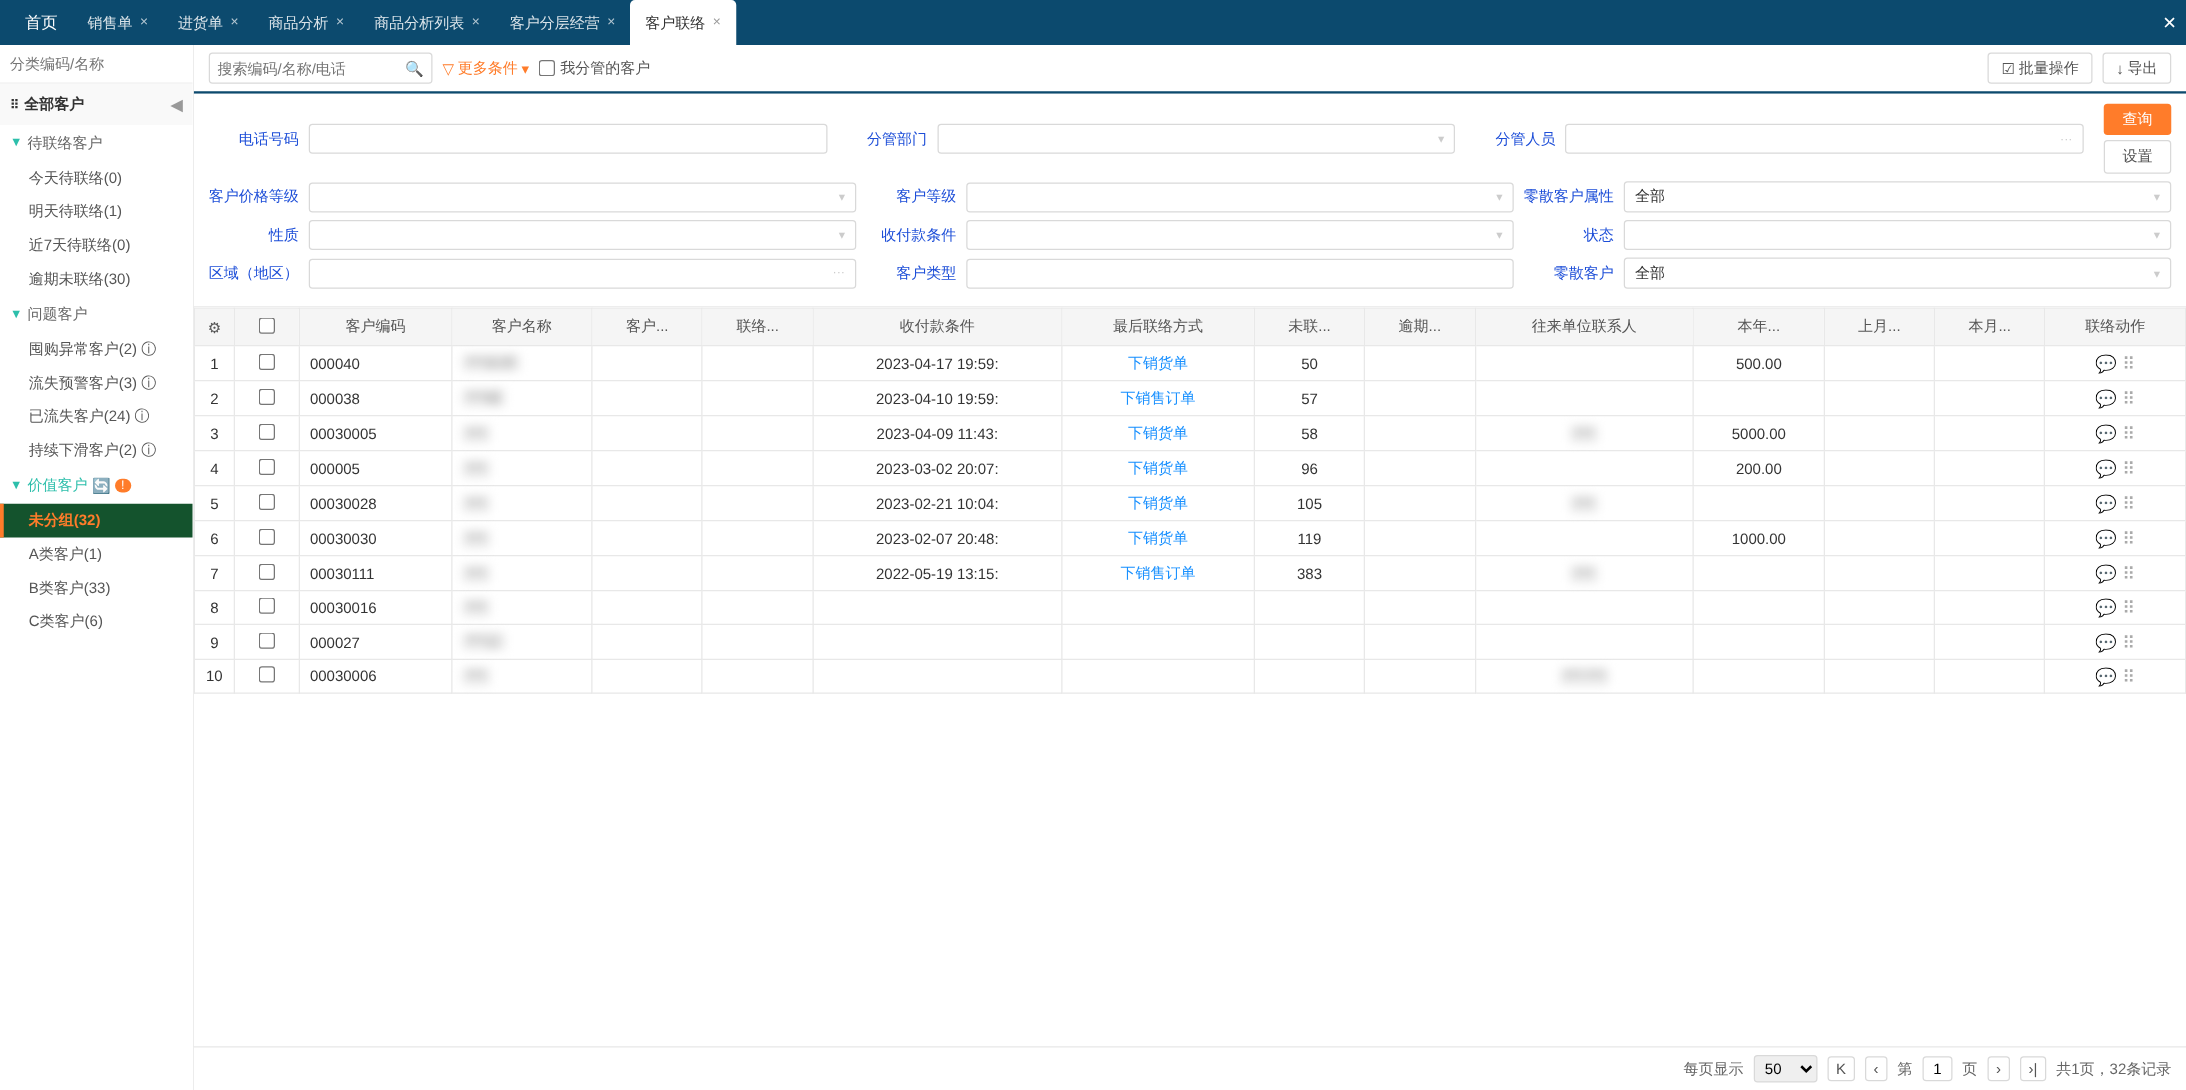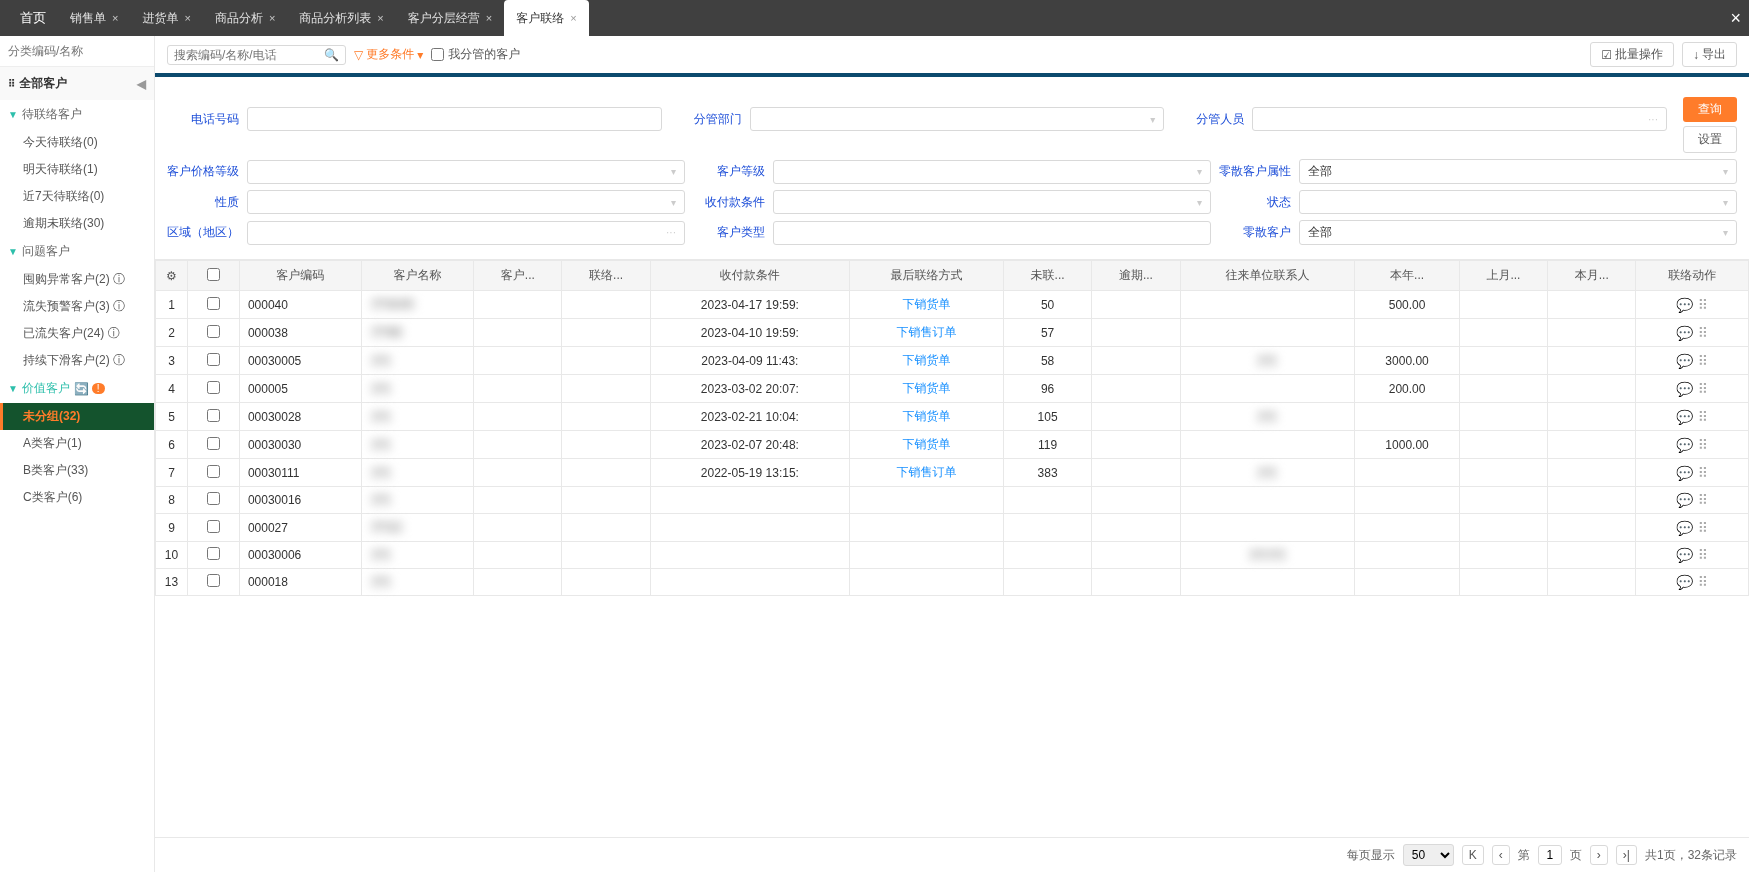--- a/index.html
+++ b/index.html
@@ -1,20 +1,20 @@
 <!DOCTYPE html>
 <html><head>
   <meta charset="utf-8">
   <style>
     * { box-sizing: border-box; margin: 0; padding: 0; font-family: 'Microsoft YaHei', Arial, sans-serif; font-size: 12px; }
     body { background: #f5f5f5; overflow: hidden; width: 1749px; height: 872px; }
 
     
     .tab-bar {
-      display: flex; align-items: center; background: #404040; height: 36px; padding: 0 8px;
+      display: flex; align-items: center; background: #0c4a6e; height: 36px; padding: 0 8px;
     }
     .tab-item {
       display: flex; align-items: center; padding: 0 12px; height: 36px; color: rgba(255,255,255,0.85);
       cursor: pointer; font-size: 13px; position: relative; white-space: nowrap;
     }
     .tab-item.active {
       background: #fff; color: #333; border-radius: 4px 4px 0 0;
     }
     .tab-item .close-icon { margin-left: 6px; font-size: 11px; color: rgba(255,255,255,0.7); }
     .tab-item.active .close-icon { color: #999; }
@@ -49,22 +49,22 @@
       padding: 5px 8px 5px 20px; color: #555; cursor: pointer;
       border-left: 3px solid transparent;
     }
     .sidebar-item.active { background: #14532d; border-left-color: #ff7c2a; color: #ff7c2a; font-weight: bold; }
 
     
     .content { flex: 1; display: flex; flex-direction: column; overflow: hidden; }
 
     
     .filter-bar {
-      background: #fff; border-bottom: 4px solid #0c4a6e; padding: 6px 12px;
-      display: flex; align-items: center; gap: 8px;
+      background: #fff; border-bottom: 2px solid #0c4a6e; padding: 6px 12px;
+      display: flex; gap: 8px;
     }
     .filter-search-wrap { display: flex; align-items: center; border: 1px solid #d9d9d9; border-radius: 3px; padding: 2px 6px; }
     .filter-search-wrap input { border: none; outline: none; width: 140px; font-size: 12px; }
     .filter-more { color: #ff7c2a; cursor: pointer; display: flex; align-items: center; gap: 3px; }
     .filter-checkbox { display: flex; align-items: center; gap: 4px; color: #555; cursor: pointer; }
     .filter-right { margin-left: auto; display: flex; gap: 8px; }
     .btn-batch { border: 1px solid #d9d9d9; background: #fff; padding: 3px 10px; border-radius: 3px; cursor: pointer; color: #555; display: flex; align-items: center; gap: 3px; }
     .btn-export { border: 1px solid #d9d9d9; background: #fff; padding: 3px 10px; border-radius: 3px; cursor: pointer; color: #555; display: flex; align-items: center; gap: 3px; }
 
     
@@ -75,21 +75,21 @@
     .adv-filter-field {
       display: flex; align-items: center; flex: 1;
     }
     .adv-filter-label { color: #1d4ed8; white-space: nowrap; width: 80px; text-align: right; padding-right: 8px; }
     .adv-filter-input {
       flex: 1; border: 1px solid #d9d9d9; border-radius: 3px; padding: 3px 8px; outline: none;
       display: flex; align-items: center; justify-content: space-between; cursor: pointer;
       background: #fff; color: #333; min-height: 24px;
     }
     .adv-filter-input .arrow { color: #ccc; font-size: 10px; }
-    .adv-filter-actions { display: flex; flex-direction: column; gap: 4px; margin-left: 8px; margin-top: 12px; }
+    .adv-filter-actions { display: flex; flex-direction: column; gap: 4px; margin-left: 8px; }
     .btn-query { background: #ff7c2a; color: #fff; border: none; padding: 4px 14px; border-radius: 3px; cursor: pointer; }
     .btn-reset { background: #fff; color: #555; border: 1px solid #d9d9d9; padding: 4px 14px; border-radius: 3px; cursor: pointer; }
 
     
     .table-wrap { flex: 1; overflow: auto; background: #fff; }
     table { width: 100%; border-collapse: collapse; }
     thead tr { background: #f5f5f5; position: sticky; top: 0; z-index: 1; }
     th { border: 1px solid #e8e8e8; padding: 6px 8px; color: #555; font-weight: normal; white-space: nowrap; text-align: center; }
     td { border: 1px solid #e8e8e8; padding: 5px 8px; color: #333; white-space: nowrap; text-align: center; }
     td.left { text-align: left; }
@@ -389,21 +389,21 @@
       <td><input type="checkbox" style=""></td>
       <td class="left">00030005</td>
       <td class="left"><span style="filter: blur(4px); user-select:none; color: #aaa; background: #e8e8e8; border-radius:3px; padding:0 4px;">***</span></td>
       <td></td>
       <td></td>
       <td>2023-04-09 11:43:</td>
       <td><a class="link-cell">下销货单</a></td>
       <td>58</td>
       <td></td>
       <td><span style="filter: blur(4px); user-select:none; color: #aaa; background: #e8e8e8; border-radius:3px; padding:0 4px;">***</span></td>
-      <td>3000.00</td>
+      <td>5000.00</td>
       <td></td>
       <td></td>
       <td>
         <div class="col-actions">
           <span class="action-icon" title="联络">💬</span>
           <span class="action-icon" title="更多">⠿</span>
         </div>
       </td>
     </tr>
             <tr>
@@ -543,42 +543,20 @@
       <td><input type="checkbox" style=""></td>
       <td class="left">00030006</td>
       <td class="left"><span style="filter: blur(4px); user-select:none; color: #aaa; background: #e8e8e8; border-radius:3px; padding:0 4px;">***</span></td>
       <td></td>
       <td></td>
       <td></td>
       <td></td>
       <td></td>
       <td></td>
       <td><span style="filter: blur(4px); user-select:none; color: #aaa; background: #e8e8e8; border-radius:3px; padding:0 4px;">*** ***</span></td>
-      <td></td>
-      <td></td>
-      <td></td>
-      <td>
-        <div class="col-actions">
-          <span class="action-icon" title="联络">💬</span>
-          <span class="action-icon" title="更多">⠿</span>
-        </div>
-      </td>
-    </tr>
-            <tr>
-      <td>13</td>
-      <td><input type="checkbox" style=""></td>
-      <td class="left">000018</td>
-      <td class="left"><span style="filter: blur(4px); user-select:none; color: #aaa; background: #e8e8e8; border-radius:3px; padding:0 4px;">***</span></td>
-      <td></td>
-      <td></td>
-      <td></td>
-      <td></td>
-      <td></td>
-      <td></td>
-      <td></td>
       <td></td>
       <td></td>
       <td></td>
       <td>
         <div class="col-actions">
           <span class="action-icon" title="联络">💬</span>
           <span class="action-icon" title="更多">⠿</span>
         </div>
       </td>
     </tr>

